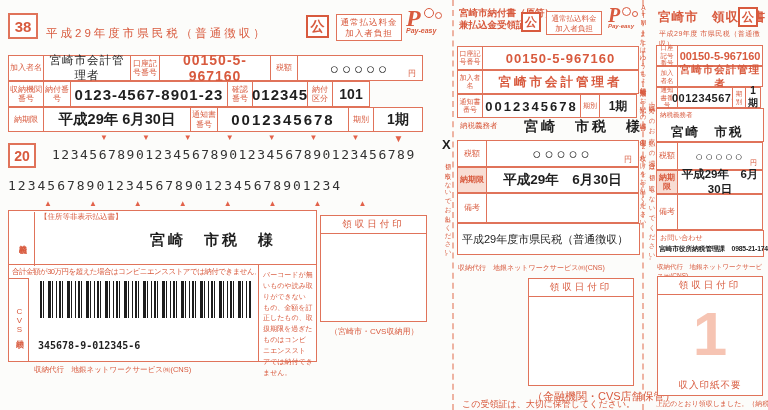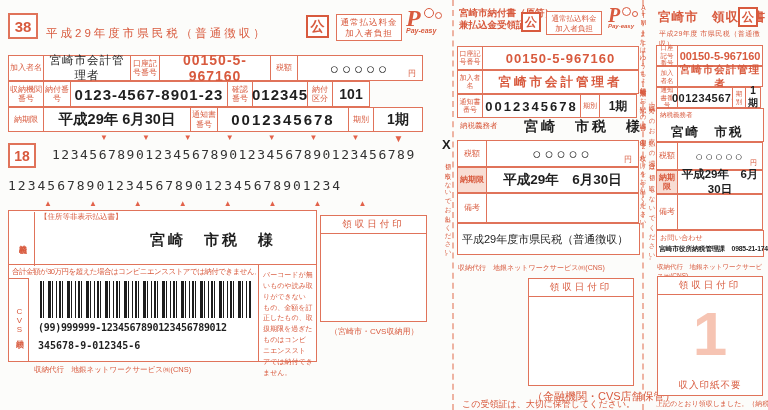--- a/index.html
+++ b/index.html
@@ -92,21 +92,21 @@
     <span class="tri">▼</span>
       <span class="tri">▼</span>
     <span class="tri">▼</span>
       <span class="tri">▼</span>
     <span class="tri">▼</span>
       <span class="tri">▼</span>
     <span class="tri">▼</span>
       <span class="tri" style="font-size:10px;">▼</span>
   </div>
 
-  <div class="abs numbox" style="left:8px;top:143px;width:28px;height:25px;font-size:14px;">18</div>
+  <div class="abs numbox" style="left:8px;top:143px;width:28px;height:25px;font-size:14px;">20</div>
   <div class="abs ink mono" style="left:52px;top:147px;font-size:13px;letter-spacing:1.5px;color:#333;">123456789012345678901234567890123456789</div>
   <div class="abs ink mono" style="left:8px;top:178px;font-size:13px;letter-spacing:2px;color:#333;">1234567890123456789012345678901234</div>
 
   <div class="abs" style="left:44px;top:200px;display:flex;gap:37px;">
     <span class="tri">▲</span>
       <span class="tri">▲</span>
     <span class="tri">▲</span>
       <span class="tri">▲</span>
     <span class="tri">▲</span>
       <span class="tri">▲</span>
@@ -115,21 +115,20 @@
   </div>
 
   <div class="abs" style="left:8px;top:210px;width:309px;height:152px;border:1px solid var(--bd);background:#fff;"></div>
   <div class="abs vtext" style="left:9px;top:212px;width:26px;height:54px;font-size:8px;display:flex;align-items:center;justify-content:center;border-right:1px solid var(--bd);">納税義務者</div>
   <div class="abs red" style="left:40px;top:212px;font-size:7.5px;">【住所等非表示払込書】</div>
   <div class="abs val" style="left:150px;top:231px;font-size:15px;letter-spacing:3px;">宮崎　市税　様</div>
   <div class="abs" style="left:8px;top:264px;width:309px;border-top:1px solid var(--bd);"></div>
   <div class="abs red" style="left:12px;top:267px;width:244px;font-size:7.5px;letter-spacing:-0.5px;white-space:nowrap;overflow:hidden;">合計金額が30万円を超えた場合はコンビニエンスストアでは納付できません。</div>
   <div class="abs vtext" style="left:9px;top:278px;width:20px;height:83px;font-size:8px;display:flex;align-items:center;justify-content:center;border-right:1px solid var(--bd);border-top:1px solid var(--bd);">CVS収納用</div>
   <div class="abs barcode" style="left:40px;top:281px;width:212px;height:37px;"></div>
-  <div class="abs ink mono" style="left:38px;top:322px;font-size:10px;font-weight:bold;letter-spacing:-0.3px;">(99)999999-1234567890123456789012</div>
   <div class="abs ink mono" style="left:38px;top:340px;font-size:10px;font-weight:bold;">345678-9-012345-6</div>
   <div class="abs red" style="left:34px;top:365px;font-size:7.5px;">収納代行　地銀ネットワークサービス㈱(CNS)</div>
   <div class="abs red" style="left:258px;top:265px;width:59px;height:97px;border-left:1px solid var(--bd);padding:5px 4px;font-size:7px;line-height:1.55;">バーコードが無いものや読み取りができないもの、金額を訂正したもの、取扱期限を過ぎたものはコンビニエンスストアでは納付できません。</div>
 
   <div class="abs stampbox" style="left:320px;top:215px;width:107px;height:107px;">
     <div class="stamphead">領収日付印</div>
   </div>
   <div class="abs red" style="left:330px;top:326px;font-size:8px;">（宮崎市・CVS収納用）</div>
 
   <div class="abs ink" style="left:442px;top:137px;font-size:13px;font-weight:bold;">X</div>

